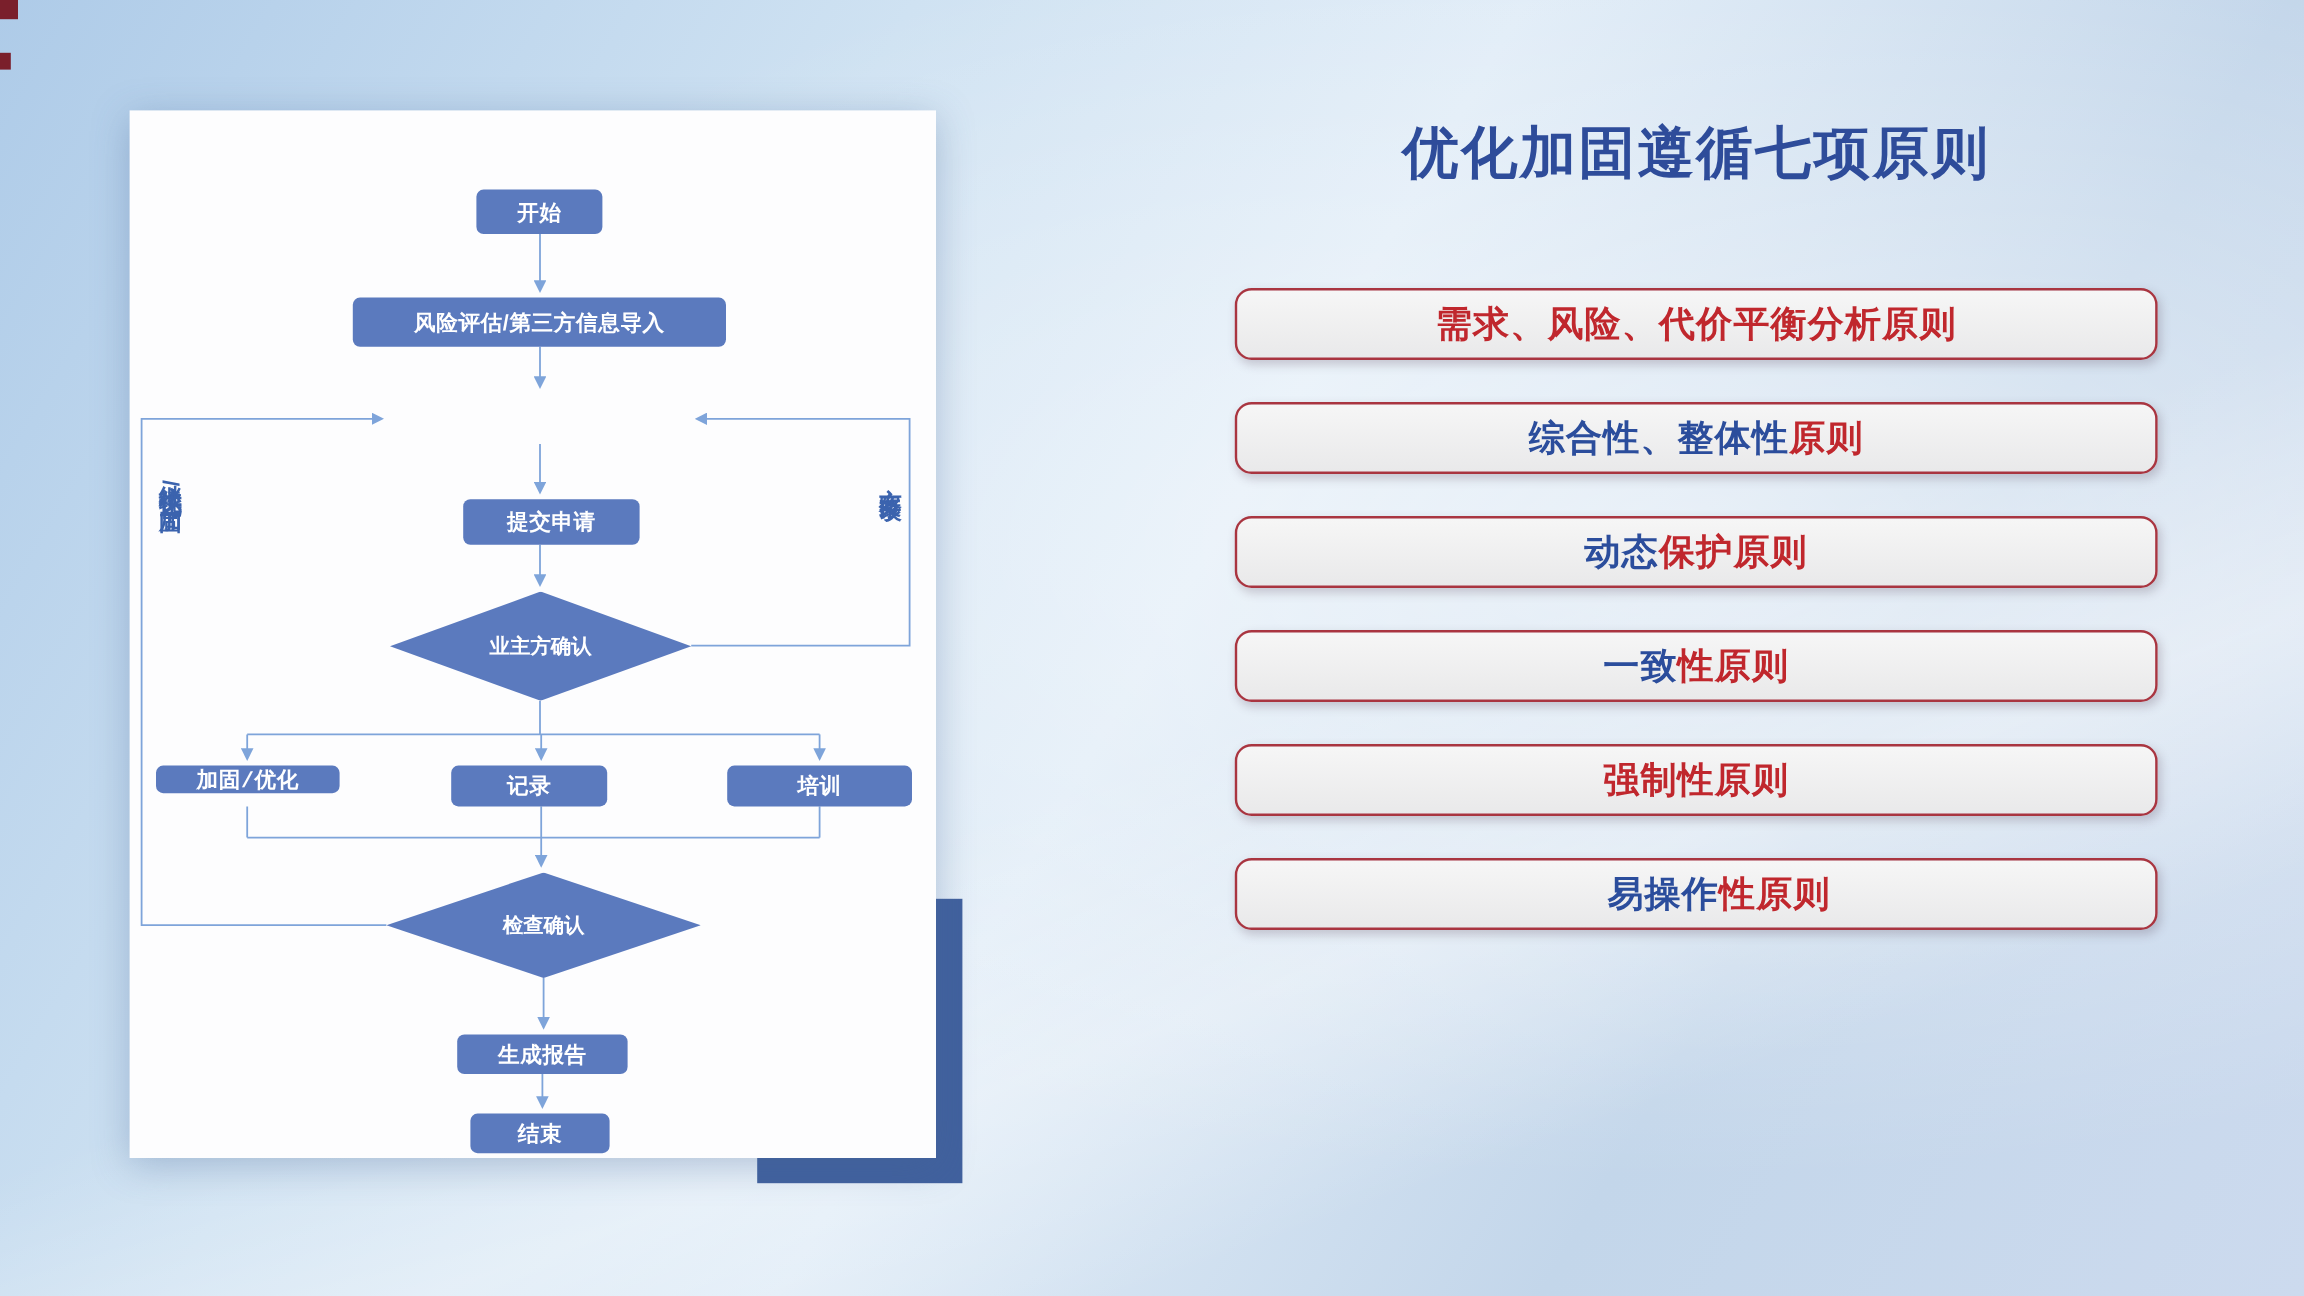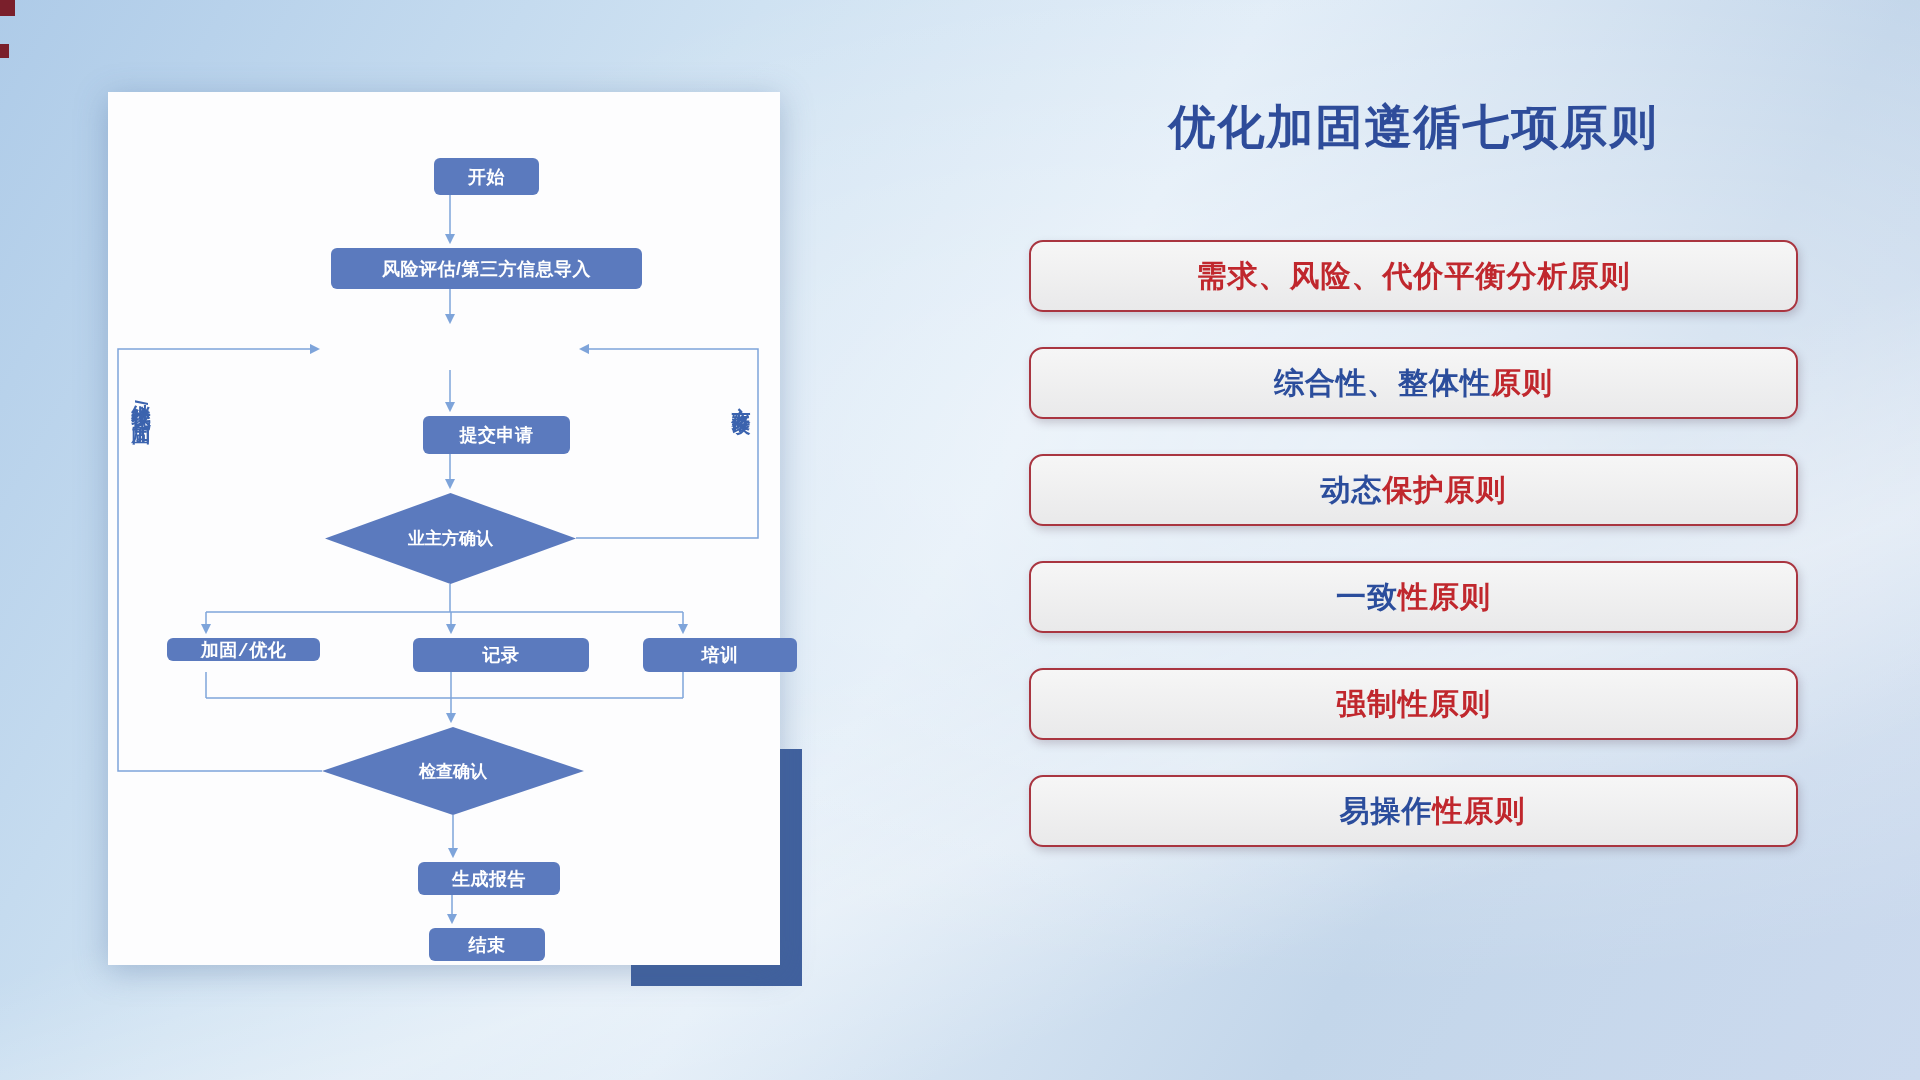--- a/index.html
+++ b/index.html
@@ -35,34 +35,34 @@
   
   .flow-card{
     position:absolute;left:108px;top:92px;width:672px;height:873px;
     background:#fdfdfe;
     box-shadow:0 6px 30px rgba(70,100,150,.35);
   }
   .connectors{position:absolute;left:0;top:0;width:672px;height:873px;color:var(--connector);}
   .node{
     position:absolute;display:flex;align-items:center;justify-content:center;
     background:var(--node-fill);color:#fff;font-weight:700;font-size:18px;
-    border-radius:6px;text-align:center;letter-spacing:.5px;margin-left:37px;
+    border-radius:6px;text-align:center;letter-spacing:.5px;
   }
   .diamond{
     position:absolute;display:flex;align-items:center;justify-content:center;
     background:var(--node-fill);color:#fff;font-weight:700;font-size:17px;
     clip-path:polygon(50% 0%,100% 50%,50% 100%,0% 50%);text-align:center;
   }
   .n-start{left:289px;top:66px;width:105px;height:37px;}
   .n-risk{left:186px;top:156px;width:311px;height:41px;}
   .n-plan{left:216px;top:236px;width:251px;height:42px;}
   .n-submit{left:278px;top:324px;width:147px;height:38px;}
   .d-owner{left:217px;top:401px;width:251px;height:91px;}
   .n-harden{left:22px;top:546px;width:153px;height:23px;font-family:Liberation Mono, monospace;}
-  .n-record{left:268px;top:546px;width:176px;height:34px;}
+  .n-record{left:268px;top:546px;width:130px;height:34px;}
   .n-training{left:498px;top:546px;width:154px;height:34px;}
   .d-check{left:214px;top:635px;width:262px;height:88px;}
   .n-report{left:273px;top:770px;width:142px;height:33px;}
   .n-end{left:284px;top:836px;width:116px;height:33px;}
 
   .vlabel{
     position:absolute;writing-mode:vertical-rl;
     color:var(--label-blue);font-weight:700;font-size:19px;letter-spacing:3px;
   }
   .vlabel.left{left:20px;top:296px;height:190px;}
@@ -72,21 +72,21 @@
   .right-panel{position:absolute;left:1029px;top:0;width:769px;height:1080px;}
   .page-title{
     position:absolute;top:96px;left:0;width:100%;text-align:center;
     color:var(--title-blue);font-size:47px;font-weight:700;letter-spacing:2px;
   }
   .principles{
     position:absolute;top:240px;left:0;right:0;
     display:flex;flex-direction:column;gap:35px;
   }
   .principle-card{
-    height:72px;border-radius:14px;
+    height:60px;border-radius:14px;
     border:2px solid var(--card-border);
     background:linear-gradient(180deg,#f6f6f6,#e9e9ea);
     box-shadow:2px 4px 8px rgba(90,70,90,.25);
     display:flex;align-items:center;justify-content:center;
     font-size:30px;font-weight:600;letter-spacing:1px;
   }
 </style>
 </head>
 <body>
 

